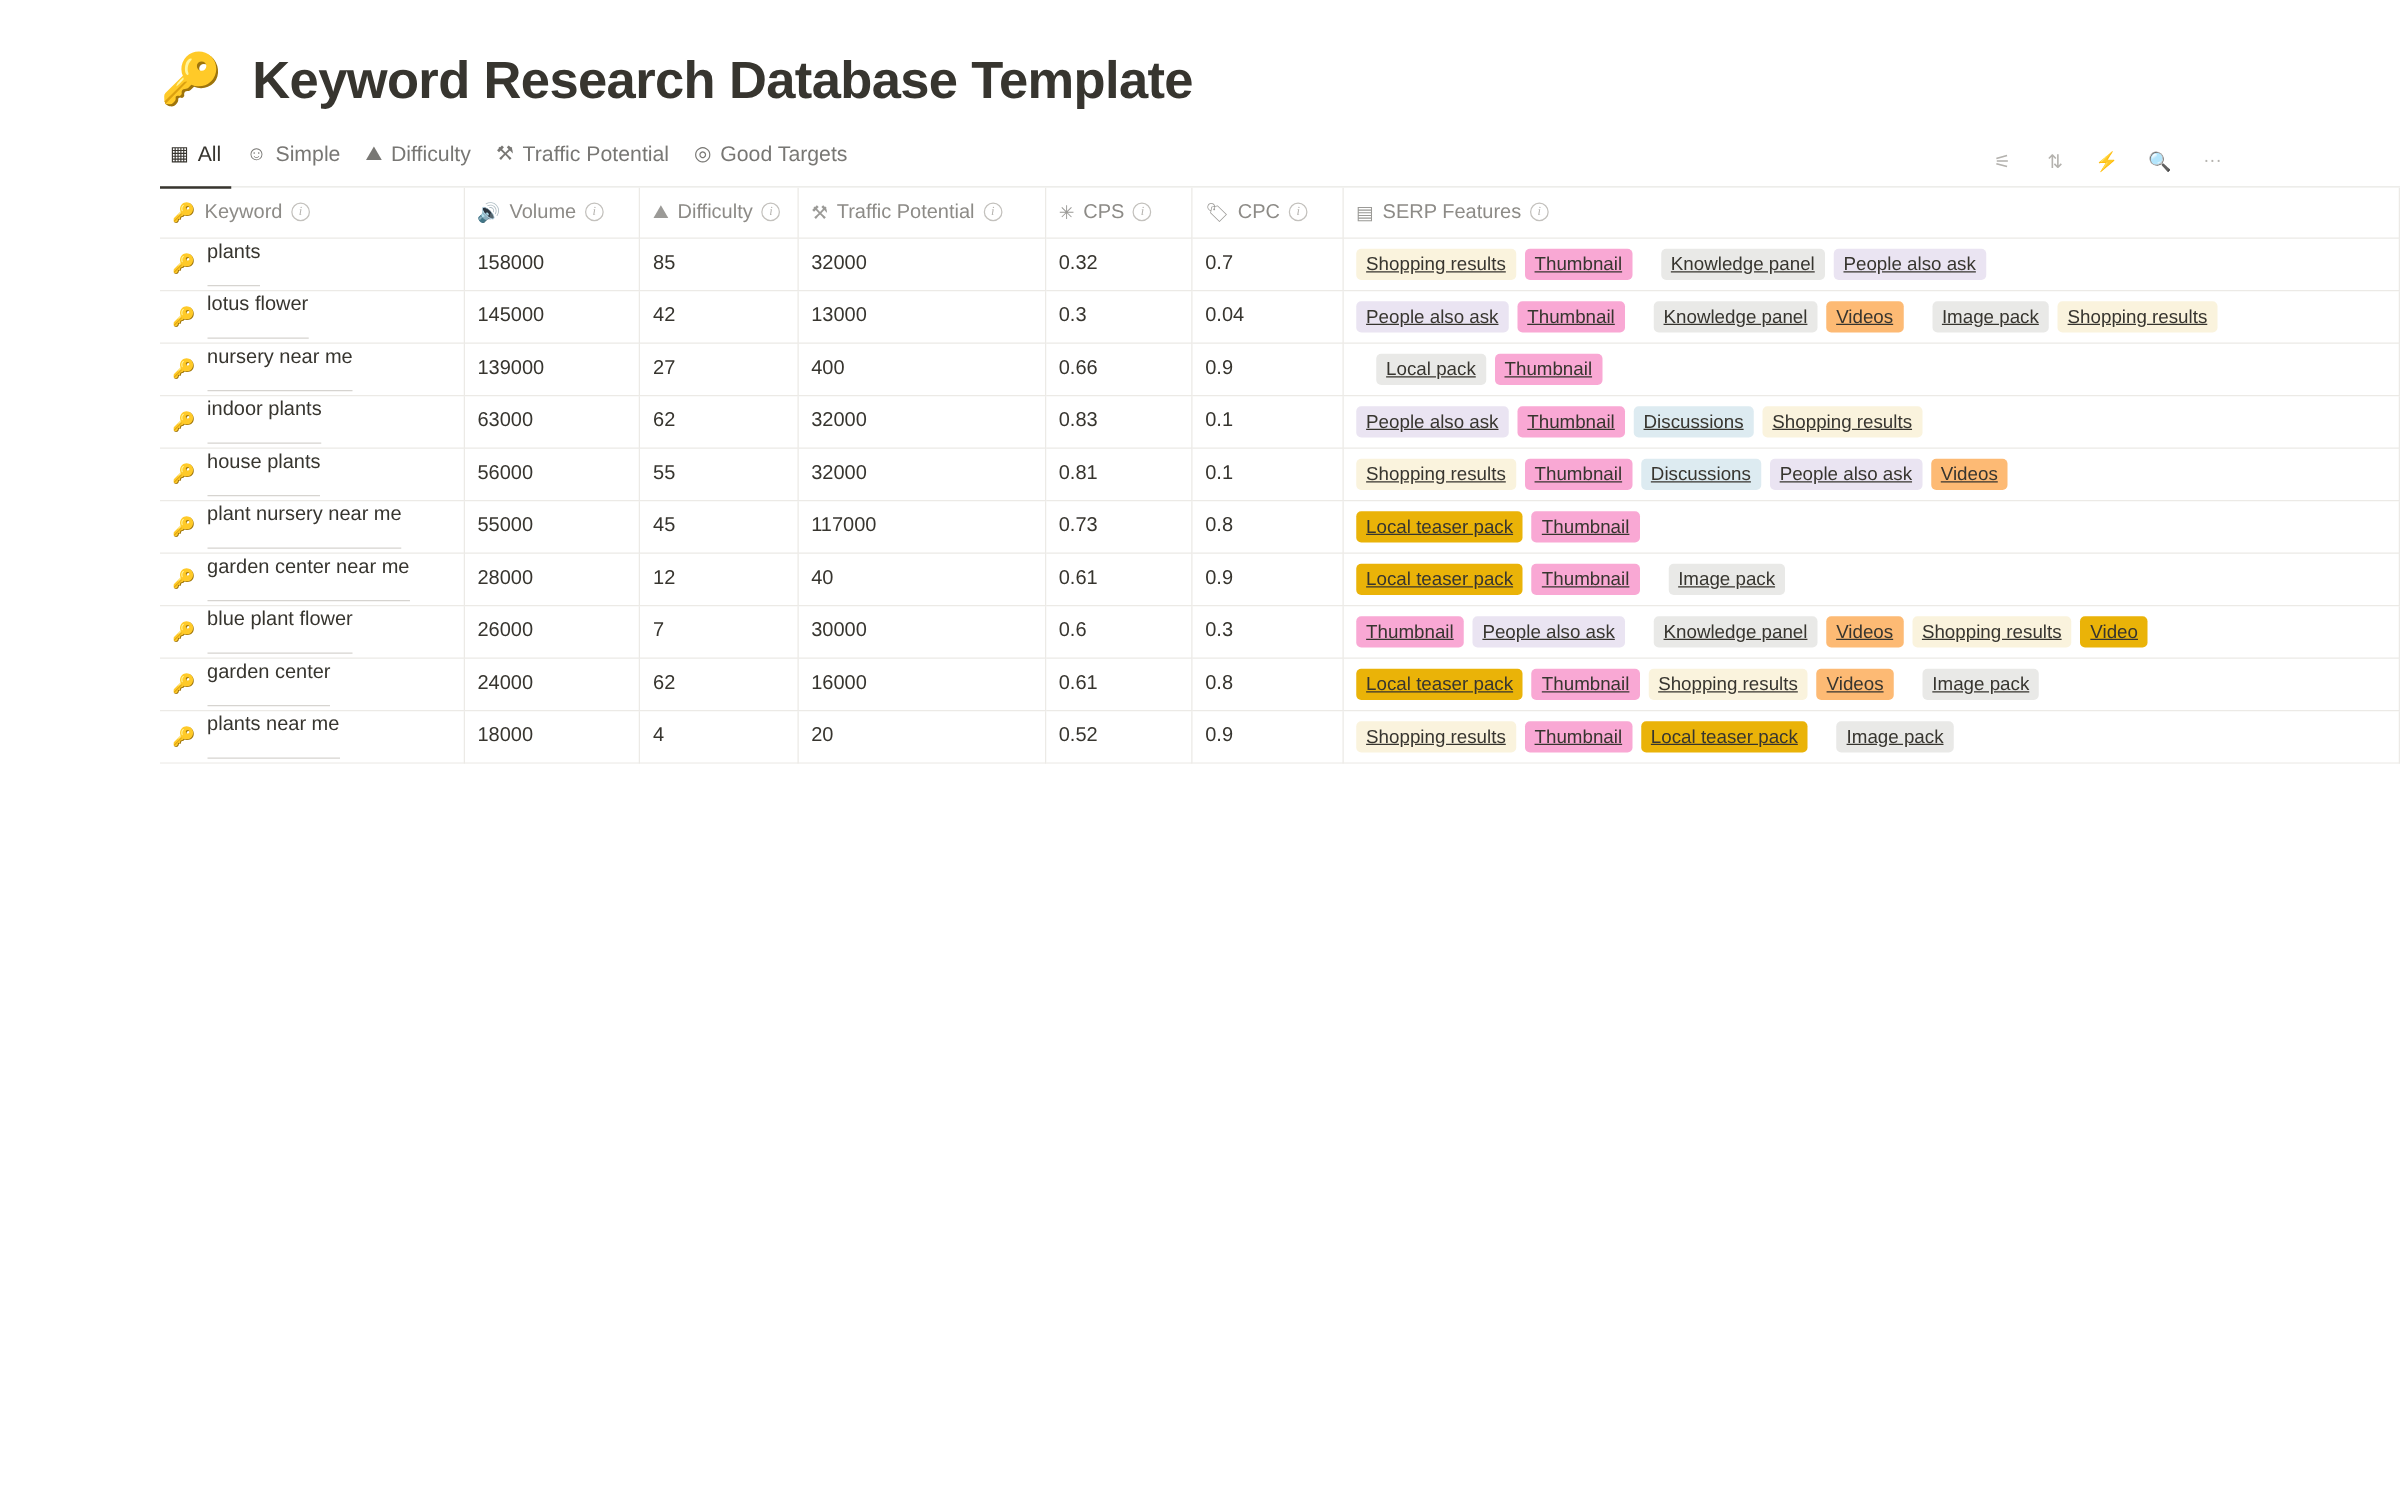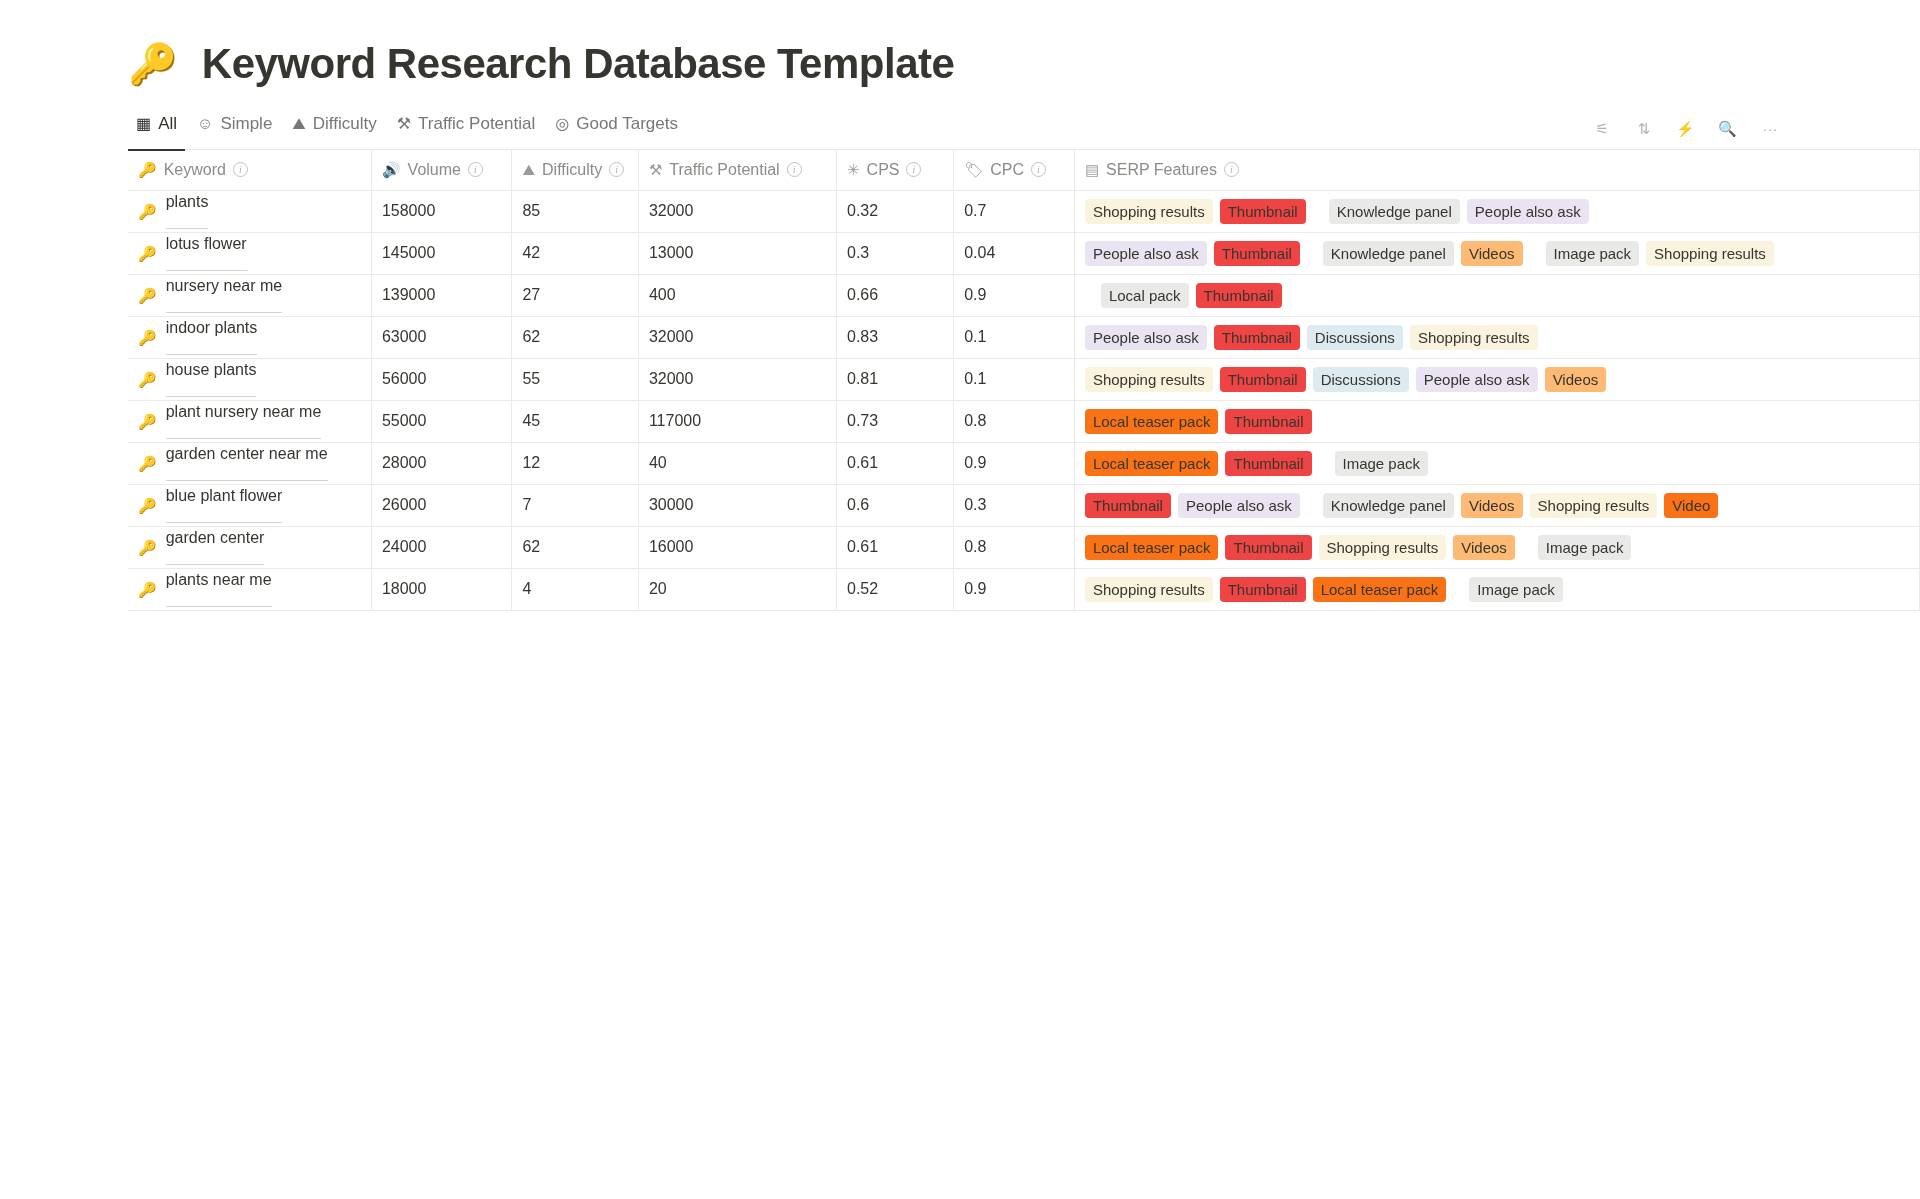--- a/index.html
+++ b/index.html
@@ -177,38 +177,39 @@
   col.c-cps { width: 126px; }
   col.c-cpc { width: 128px; }
   col.c-serp { width: 900px; }
 
   
   .tags {
     display: flex;
     align-items: flex-end;
     gap: 7px;
     flex-wrap: nowrap;
+    text-decoration: underline;
   }
   .tag {
     display: inline-block;
     padding: 3px 8px;
     border-radius: 4px;
     font-size: 15px;
     line-height: 19px;
     white-space: nowrap;
     color: #37352f;
     cursor: pointer;
   }
   .t-yellow  { background: #faf3dd; }
-  .t-pink    { background: #ef4444; }
+  .t-pink    { background: #f9a8d4; }
   .t-gray    { background: #e9e9e7; margin-left: 16px; }
   .t-purple  { background: #eae4f2; }
   .t-blue    { background: #ddebf1; }
   .t-orange  { background: #fdba74; }
-  .t-green   { background: #f97316; }
+  .t-green   { background: #eab308; }
 </style>
 </head>
 <body>
 
 <div class="page">
   <div class="content">
 
     <div class="title-row">
       <span class="title-emoji">🔑</span>
       <h1 class="page-title">Keyword Research Database Template</h1>

